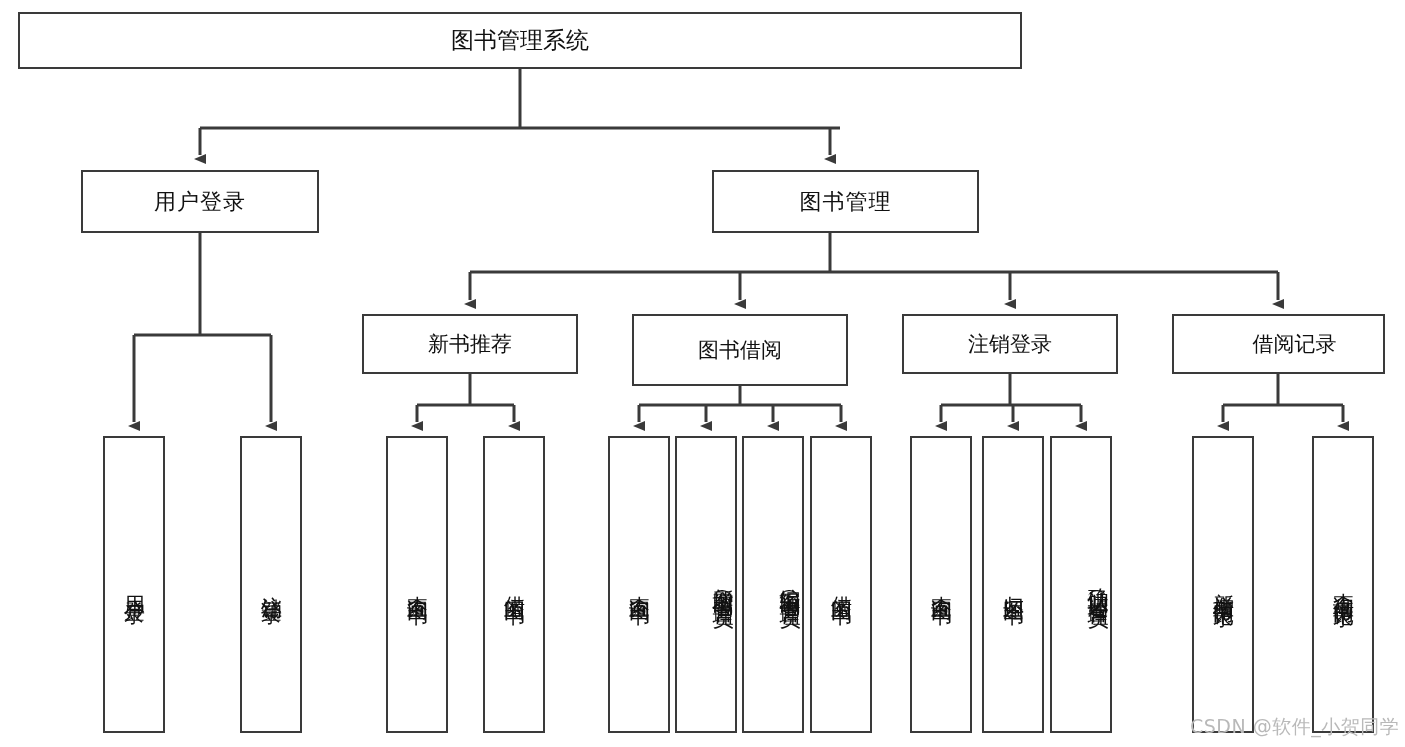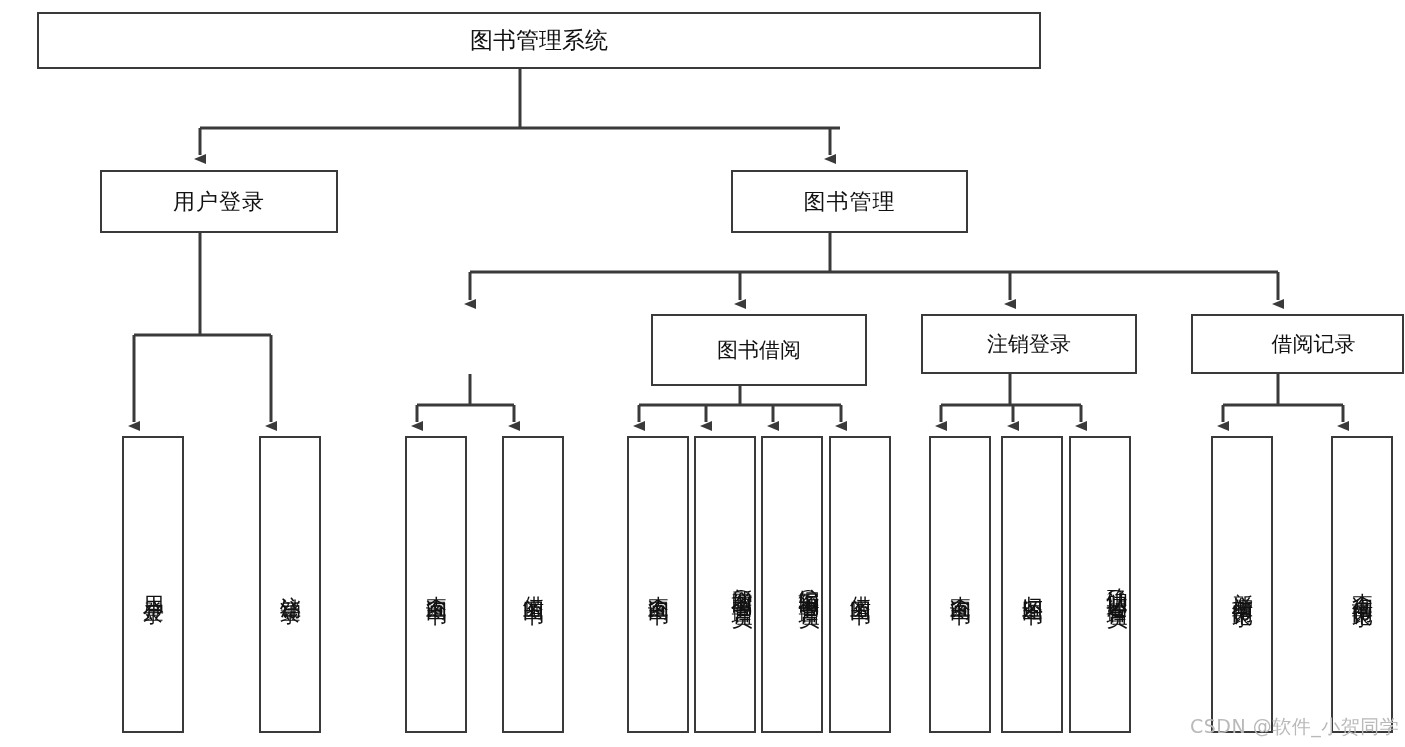--- a/index.html
+++ b/index.html
@@ -30,21 +30,20 @@
     position: absolute;
     box-sizing: border-box;
     border: 2.5px solid #3a3a3a;
     background: #ffffff;
     color: #111111;
     display: flex;
     align-items: center;
     justify-content: center;
     text-align: center;
     line-height: 1.18;
-    margin-left: 19px;
   }
   .node.h {
     font-size: 22px;
     letter-spacing: 1px;
   }
   .node.root {
     font-size: 23px;
   }
   .node.lvl3 {
     font-size: 21px;
@@ -121,22 +120,23 @@
       <path d="M1278,374 L1278,405"></path>
       <path d="M1223,405 L1343,405"></path>
       <path d="M1223,405 L1223,422" marker-end="url(#arw)"></path>
       <path d="M1343,405 L1343,422" marker-end="url(#arw)"></path>
     </g>
   </svg>
 
   <div class="node root" style="left: 18px; top: 12px; width: 1004px; height: 57px; border-color: rgb(58, 58, 58); background: rgb(255, 255, 255); color: rgb(17, 17, 17);">图书管理系统</div>
 
   <div class="node h" style="left: 81px; top: 170px; width: 238px; height: 63px; border-color: rgb(58, 58, 58); background: rgb(255, 255, 255); color: rgb(17, 17, 17);">用户登录</div>
-  <div class="node h" style="left: 712px; top: 170px; width: 237px; height: 63px; border-color: rgb(58, 58, 58); background: rgb(255, 255, 255); color: rgb(17, 17, 17);">图书管理</div>
+  <div class="node h" style="left: 712px; top: 170px; width: 267px; height: 63px; border-color: rgb(58, 58, 58); background: rgb(255, 255, 255); color: rgb(17, 17, 17);">图书管理</div>
 
+  <div class="node lvl3" style="left: 362px; top: 314px; width: 216px; height: 60px; border-color: rgb(58, 58, 58); background: rgb(255, 255, 255); color: rgb(17, 17, 17);">新书推荐</div>
   <div class="node lvl3" style="left: 632px; top: 314px; width: 216px; height: 72px; border-color: rgb(58, 58, 58); background: rgb(255, 255, 255); color: rgb(17, 17, 17);">图书借阅</div>
   <div class="node lvl3" style="left: 902px; top: 314px; width: 216px; height: 60px; border-color: rgb(58, 58, 58); background: rgb(255, 255, 255); color: rgb(17, 17, 17);">注销登录</div>
   <div class="node lvl3" style="left: 1172px; top: 314px; width: 213px; height: 60px; border-color: rgb(58, 58, 58); background: rgb(255, 255, 255); color: rgb(17, 17, 17); padding-left: 32px;">借阅记录</div>
 
   <div class="node v mid" style="left: 103px; top: 436px; width: 62px; height: 297px; border-color: rgb(58, 58, 58); background: rgb(255, 255, 255); color: rgb(17, 17, 17);">用户登录</div>
   <div class="node v mid" style="left: 240px; top: 436px; width: 62px; height: 297px; border-color: rgb(58, 58, 58); background: rgb(255, 255, 255); color: rgb(17, 17, 17);">注销登录</div>
   <div class="node v mid" style="left: 386px; top: 436px; width: 62px; height: 297px; border-color: rgb(58, 58, 58); background: rgb(255, 255, 255); color: rgb(17, 17, 17);">查询图书</div>
   <div class="node v mid" style="left: 483px; top: 436px; width: 62px; height: 297px; border-color: rgb(58, 58, 58); background: rgb(255, 255, 255); color: rgb(17, 17, 17);">借阅图书</div>
   <div class="node v mid" style="left: 608px; top: 436px; width: 62px; height: 297px; border-color: rgb(58, 58, 58); background: rgb(255, 255, 255); color: rgb(17, 17, 17);">查询图书</div>
   <div class="node v" style="left: 675px; top: 436px; width: 62px; height: 297px; border-color: rgb(58, 58, 58); background: rgb(255, 255, 255); color: rgb(17, 17, 17);">新增图书（管理员）</div>

